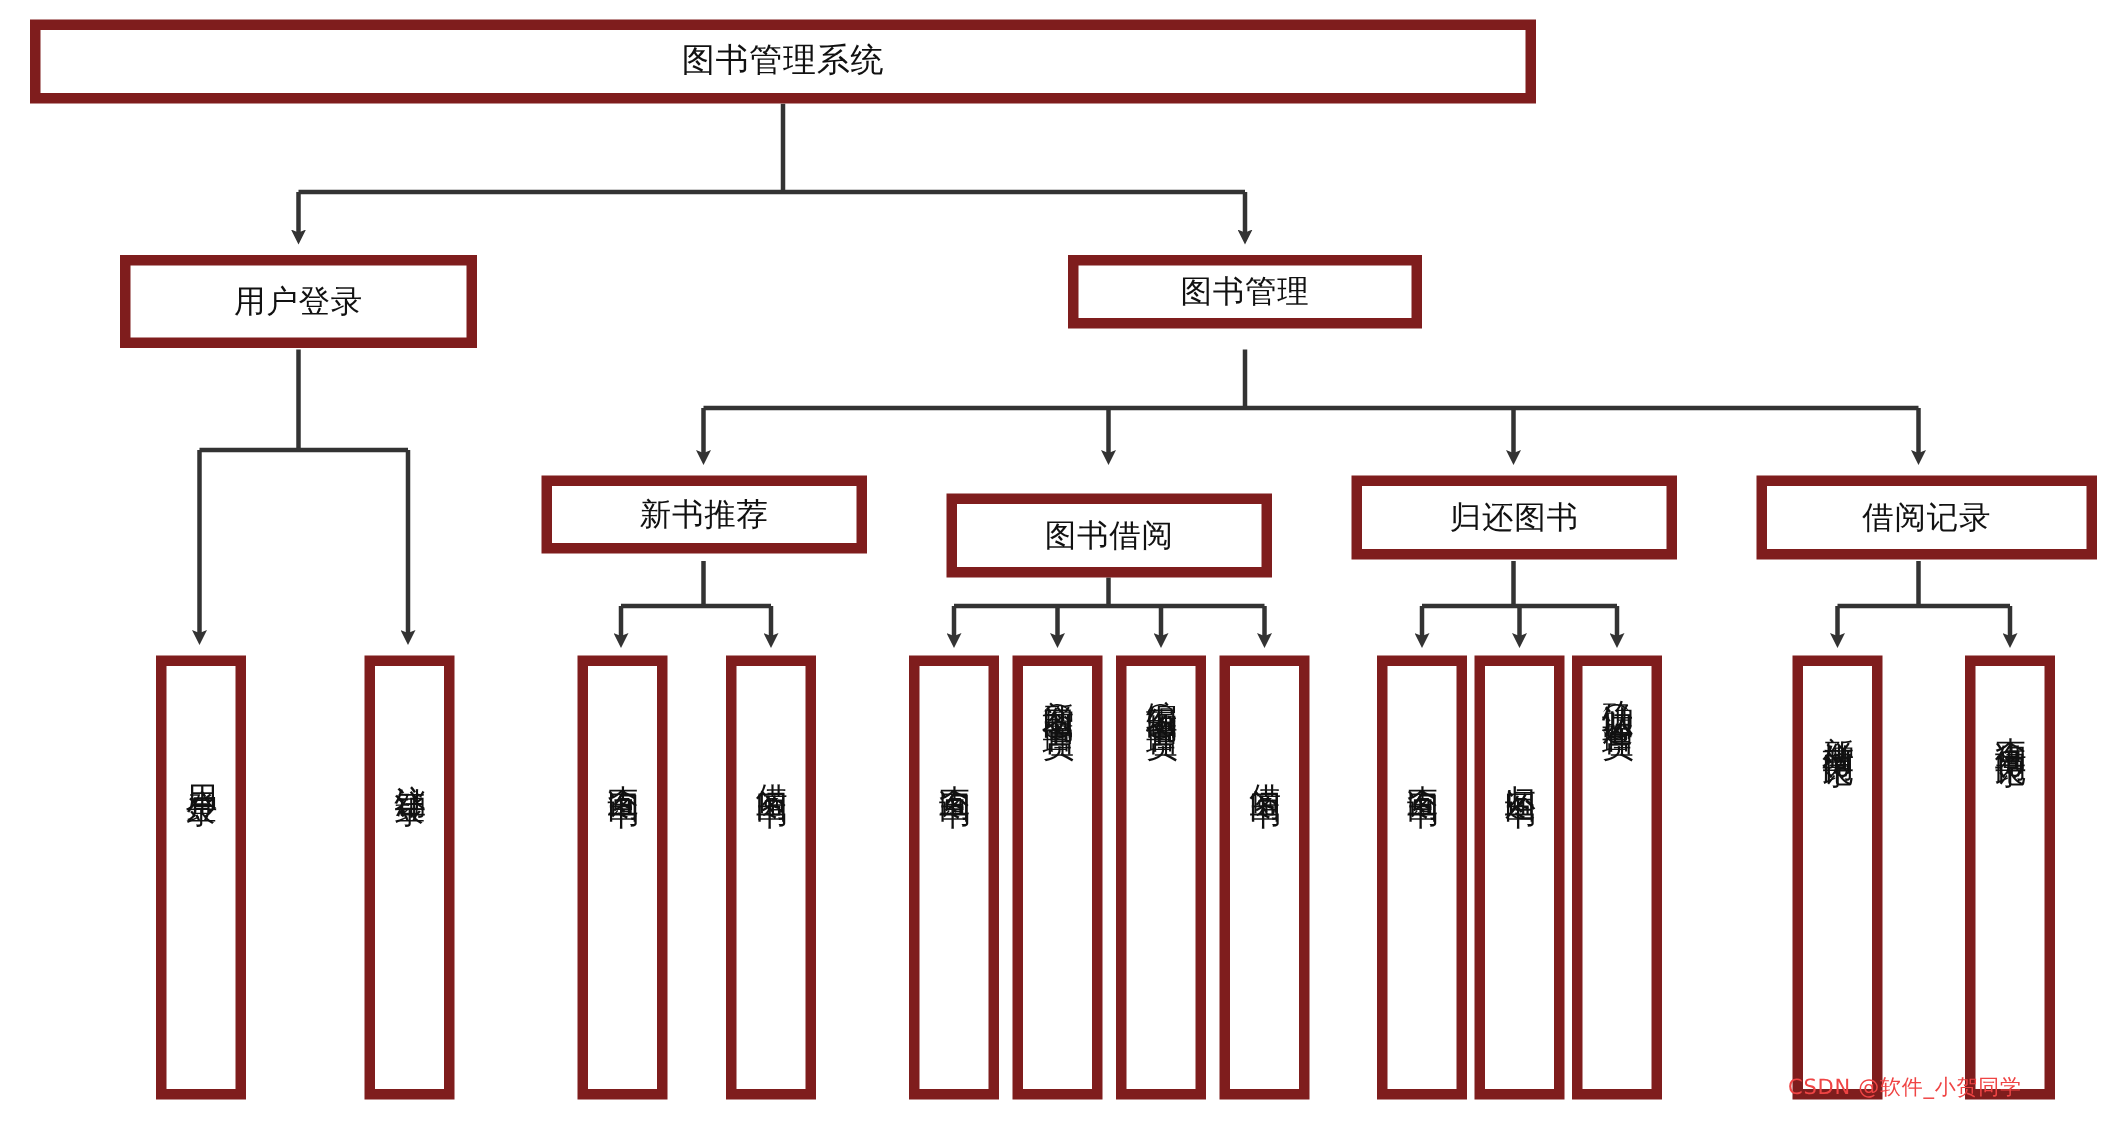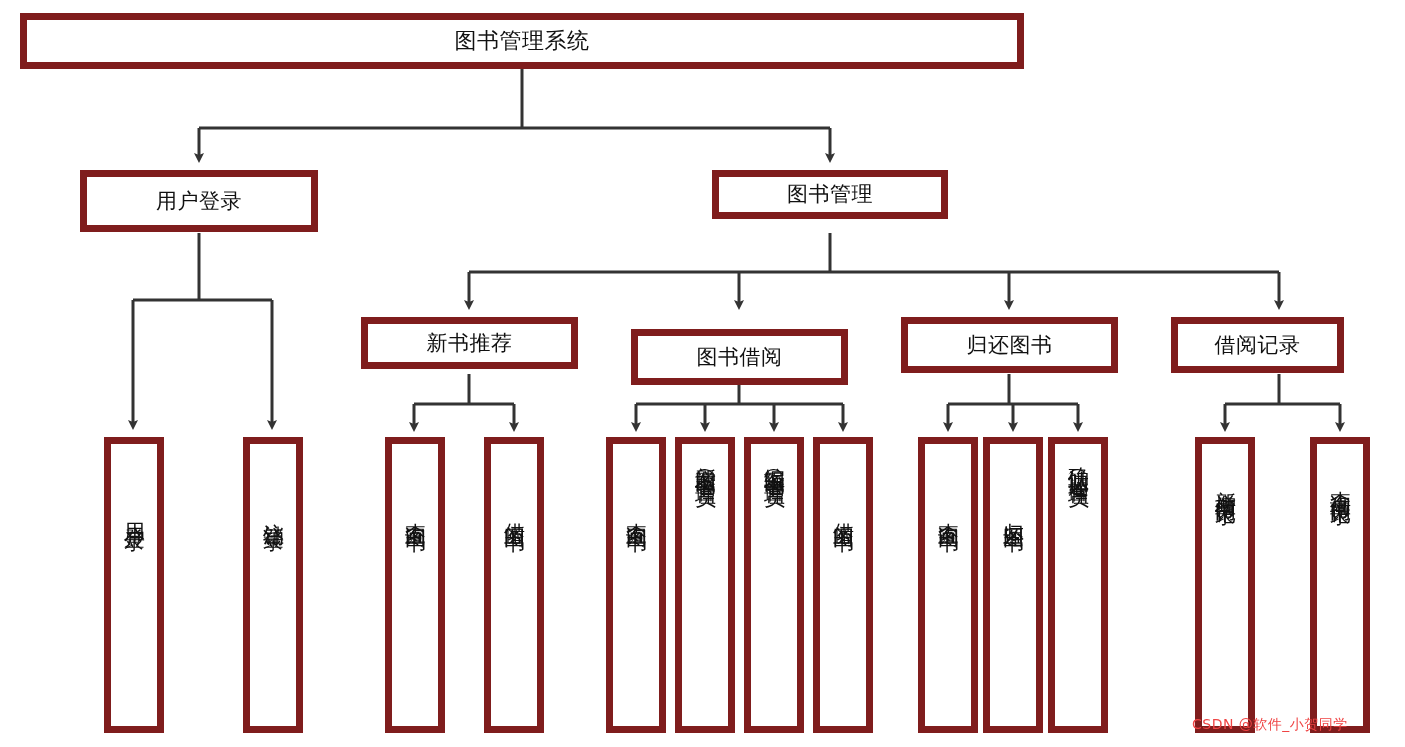--- a/index.html
+++ b/index.html
@@ -141,21 +141,21 @@
 
   <div class="node horiz" style="left:361px;top:317px;width:217px;height:52px;">
     <span class="label">新书推荐</span>
   </div>
   <div class="node horiz" style="left:631px;top:329px;width:217px;height:56px;">
     <span class="label">图书借阅</span>
   </div>
   <div class="node horiz" style="left:901px;top:317px;width:217px;height:56px;">
     <span class="label">归还图书</span>
   </div>
-  <div class="node horiz" style="left:1171px;top:317px;width:173px;height:56px;">
+  <div class="node horiz" style="left:1171px;top:317px;width:227px;height:56px;">
     <span class="label">借阅记录</span>
   </div>
 
   <div class="node vert" style="left:104px;top:437px;width:60px;height:296px;padding-top:62px;">
     <span class="label">用户登录</span>
   </div>
   <div class="node vert" style="left:243px;top:437px;width:60px;height:296px;padding-top:62px;">
     <span class="label">注销登录</span>
   </div>
 

